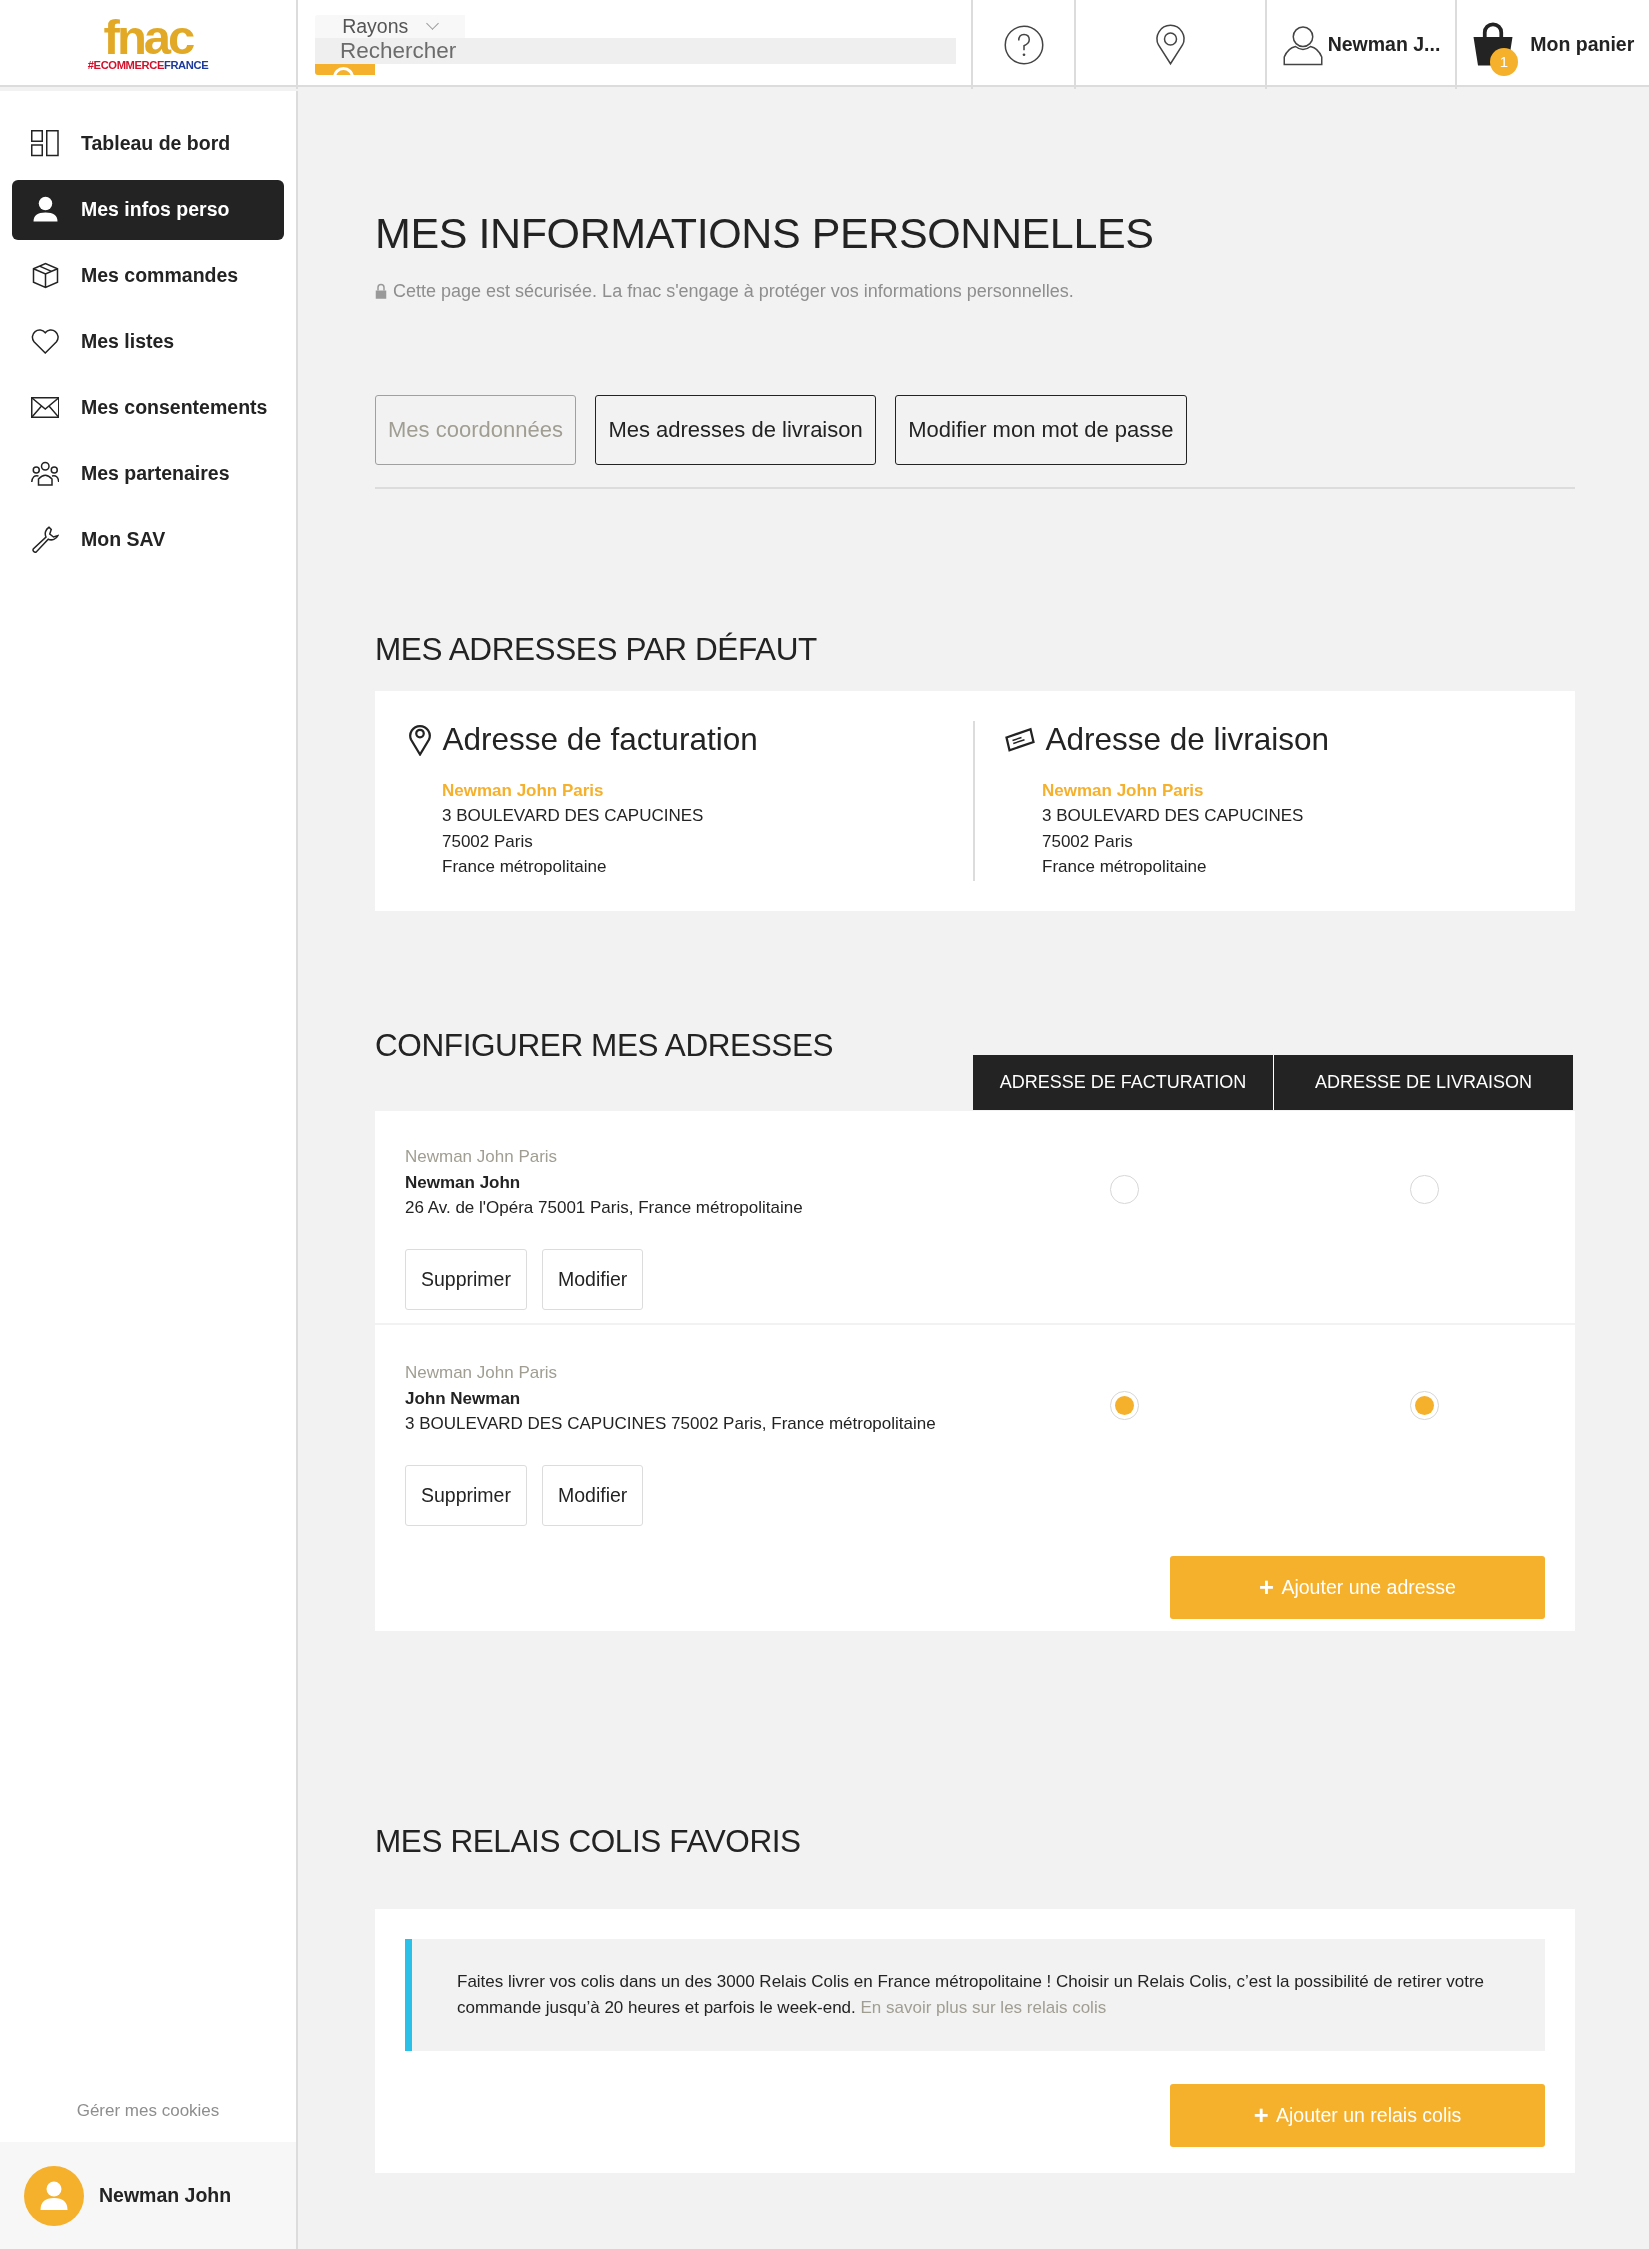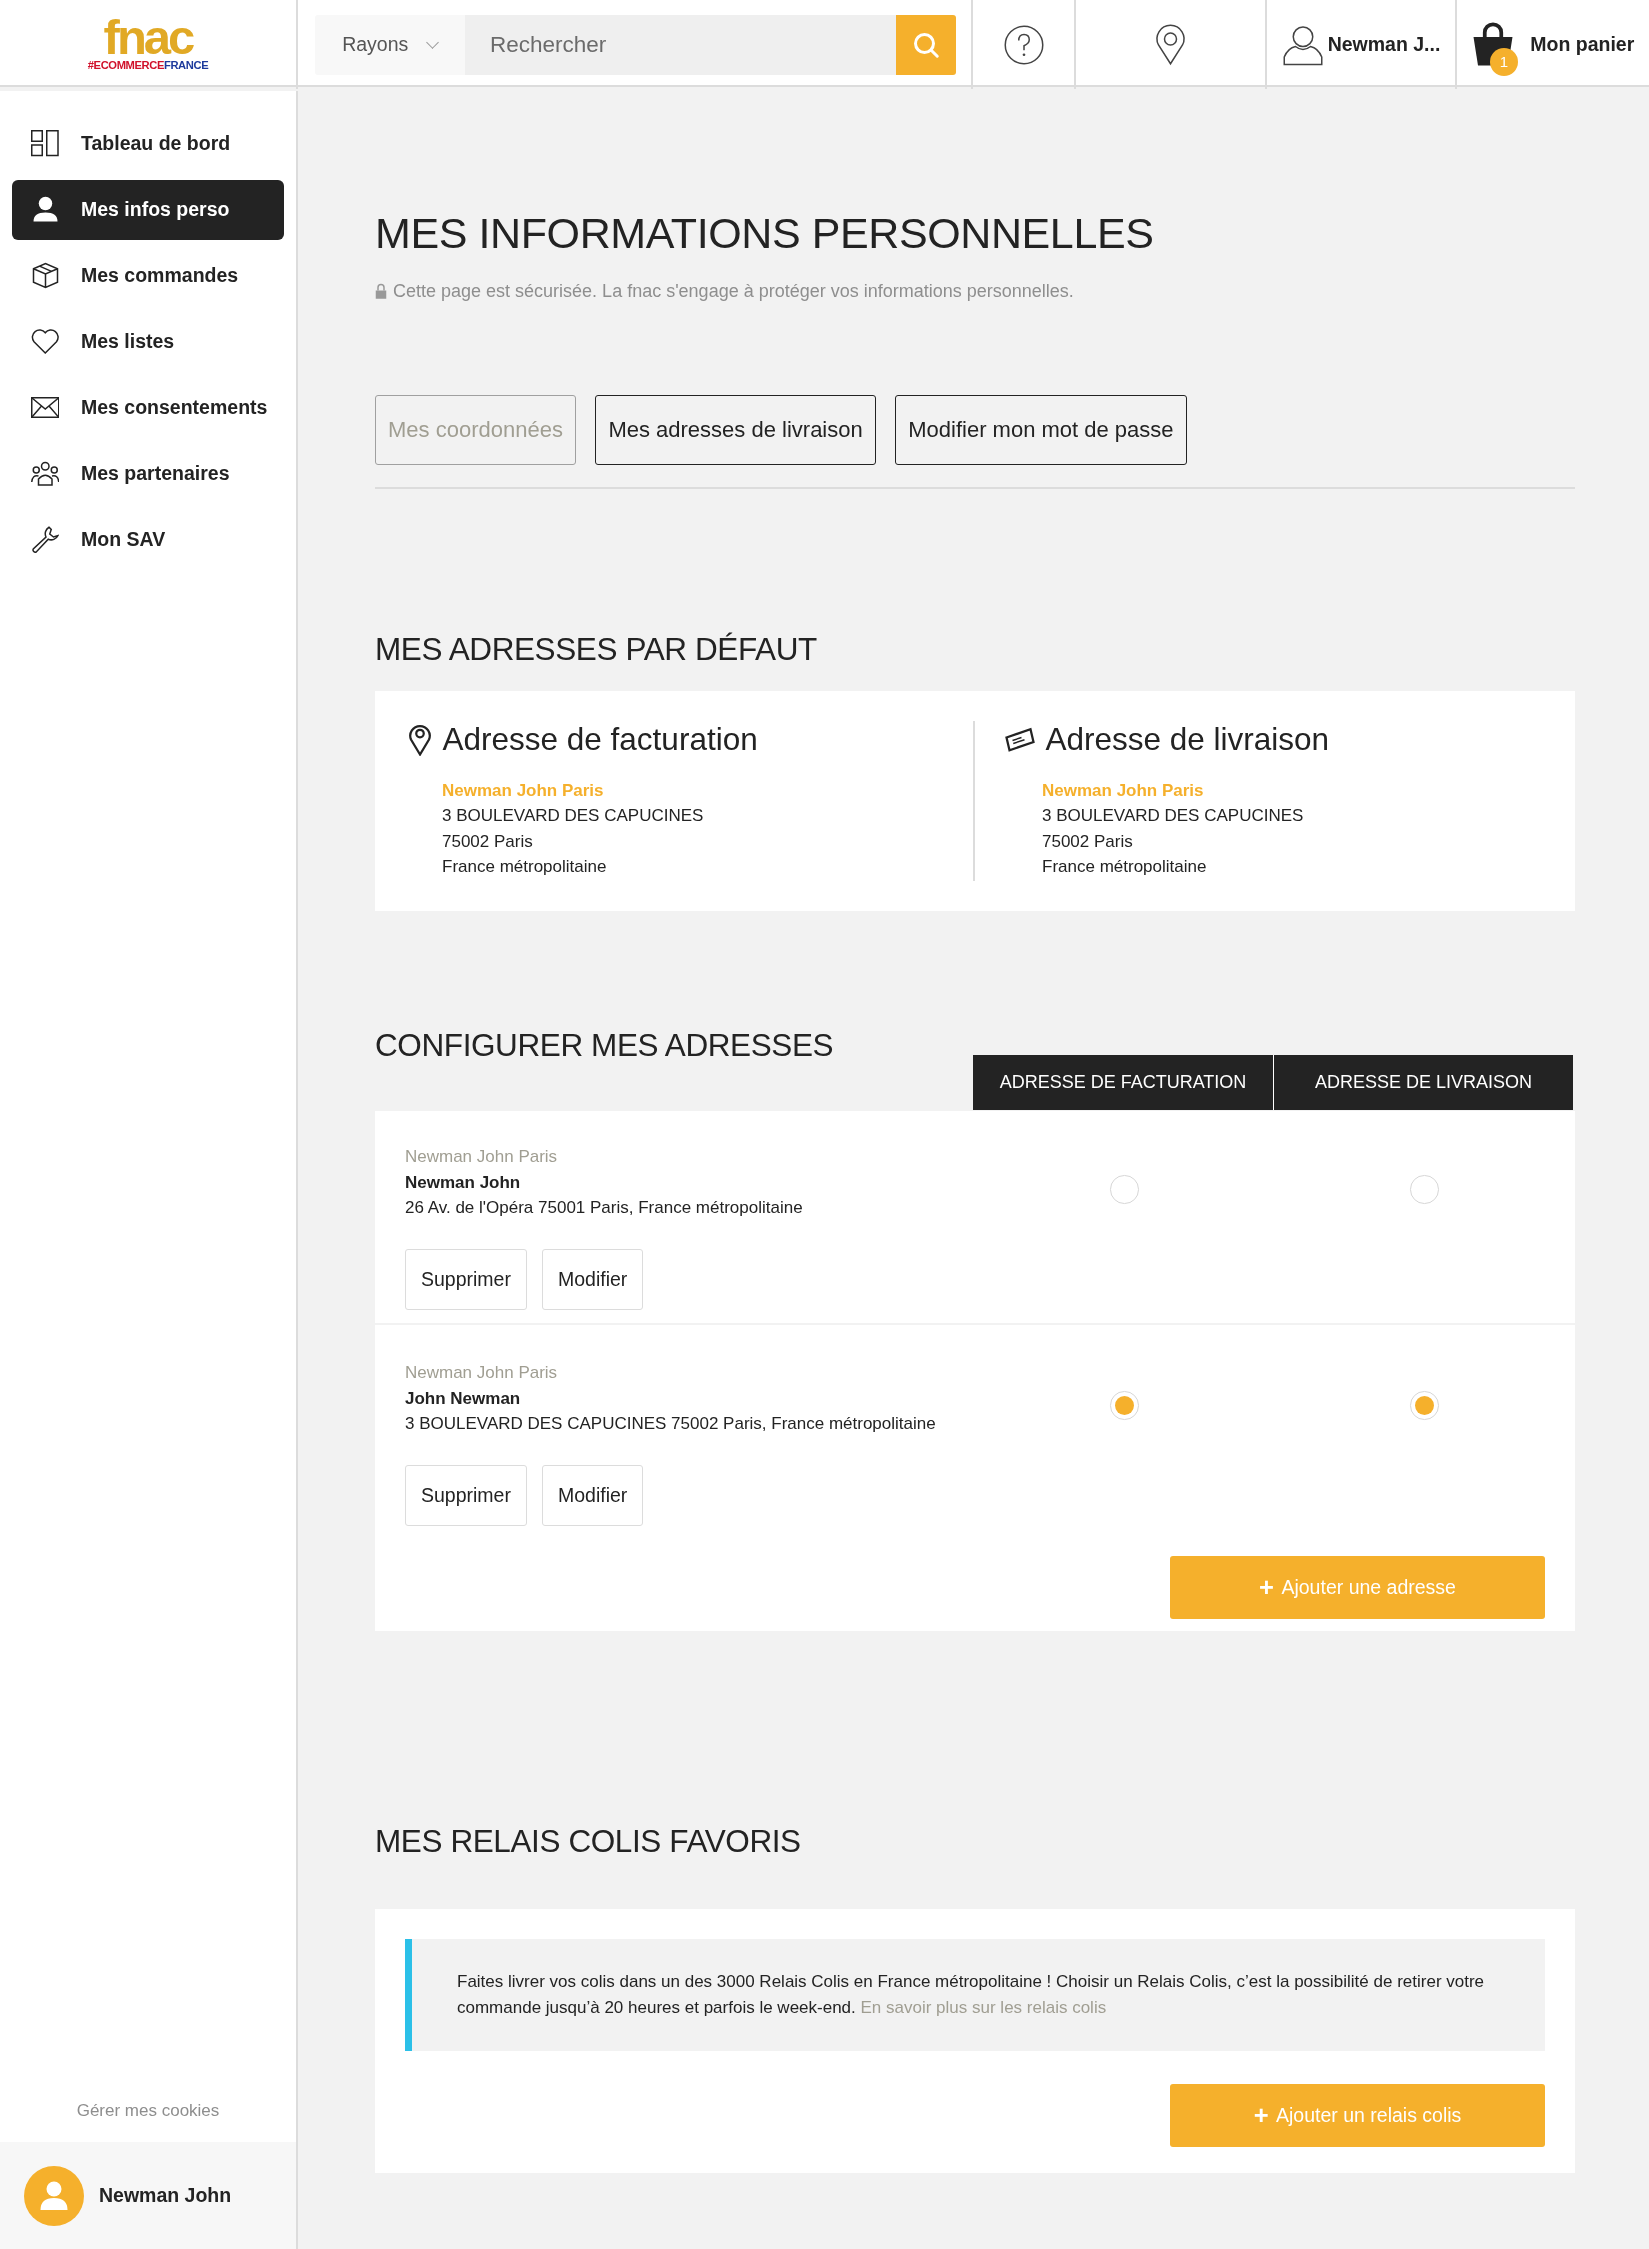--- a/index.html
+++ b/index.html
@@ -7,21 +7,21 @@
   body { background: #f2f2f2; font-family: "Liberation Sans", sans-serif; color: #232323; position: relative; overflow: hidden; }
 
   
   .header { position: absolute; left: 0; top: 0; width: 1650px; height: 87px; background: #fff; border-bottom: 2.2px solid #dcdcdc; display: flex; }
   .logo-cell { width: 298px; height: 89px; border-right: 2.2px solid #dcdcdc; display: flex; flex-direction: column; align-items: center; justify-content: center; }
   .logo-main { font-family: "Liberation Sans", sans-serif; font-weight: bold; font-size: 49px; color: #e1a925; letter-spacing: -3px; line-height: 43px; }
   .logo-sub { font-size: 11.2px; font-weight: bold; letter-spacing: -0.4px; line-height: 13.5px; }
   .logo-sub .red { color: #d0112b; } .logo-sub .blue { color: #1d3a9c; }
 
   .search-cell { width: 675px; height: 89px; border-right: 2.2px solid #dcdcdc; display: flex; align-items: center; padding-left: 16.5px; }
-  .search-box { display: flex; height: 60px; width: 641px; border-radius: 3px; overflow: hidden; }
+  .search-box { display: flex; height: 60px; width: 641px; border-radius: 3px; overflow: hidden; flex-direction: column; }
   .rayons { width: 150px; background: #f8f8f8; display: flex; align-items: center; justify-content: center; gap: 19.5px; font-size: 19.5px; color: #555; }
   .rayons .chev { width: 9px; height: 9px; border-right: 1.1px solid #999; border-bottom: 1.1px solid #999; transform: rotate(45deg); margin-top: -4.5px; }
   .search-input { flex: 1; background: #efefef; border: none; outline: none; font-size: 22.5px; padding-left: 25.5px; color: #555; font-family: "Liberation Sans", sans-serif; }
   .search-input::placeholder { color: #6b6b6b; }
   .search-btn { width: 60px; background: #f5b02c; display: flex; align-items: center; justify-content: center; }
 
   .icon-cell { height: 89px; border-right: 2.2px solid #dcdcdc; display: flex; align-items: center; justify-content: center; }
   .help-cell { width: 103px; }
   .loc-cell { width: 191px; }
   .acct-cell { width: 190px; gap: 4px; padding: 0 12px; }

